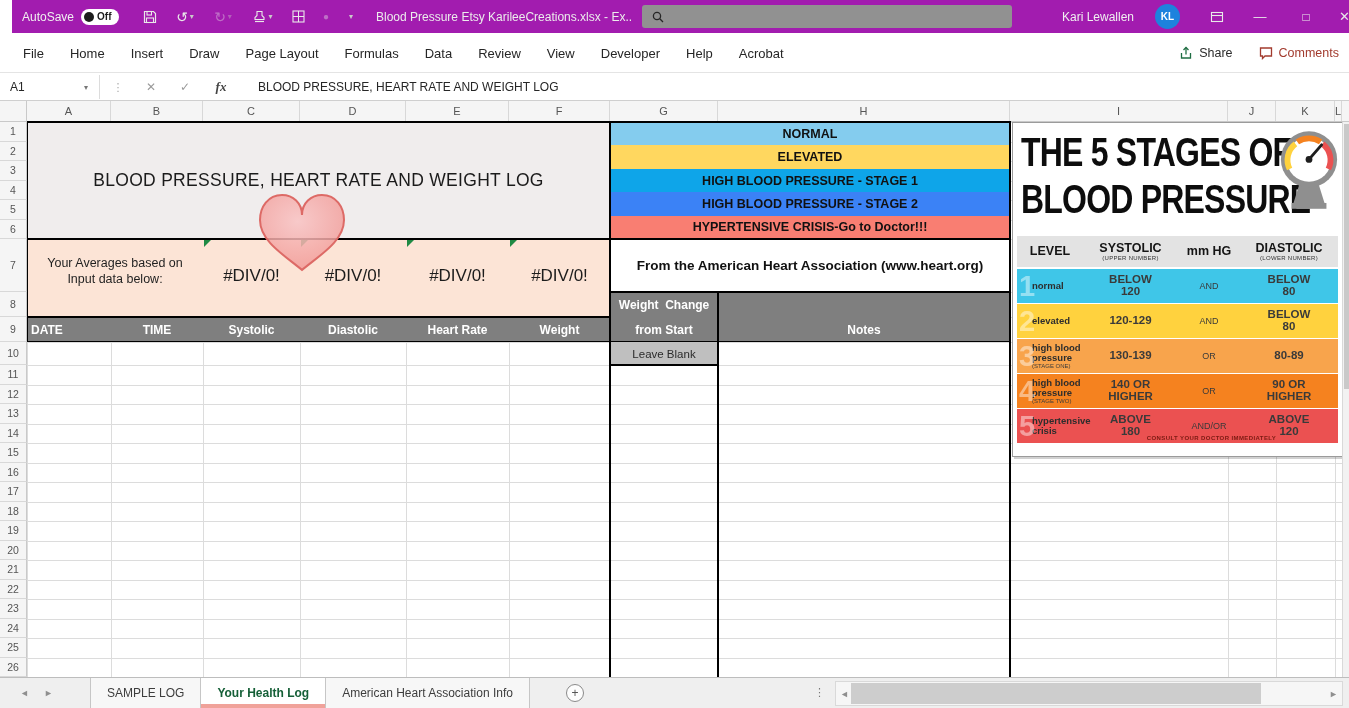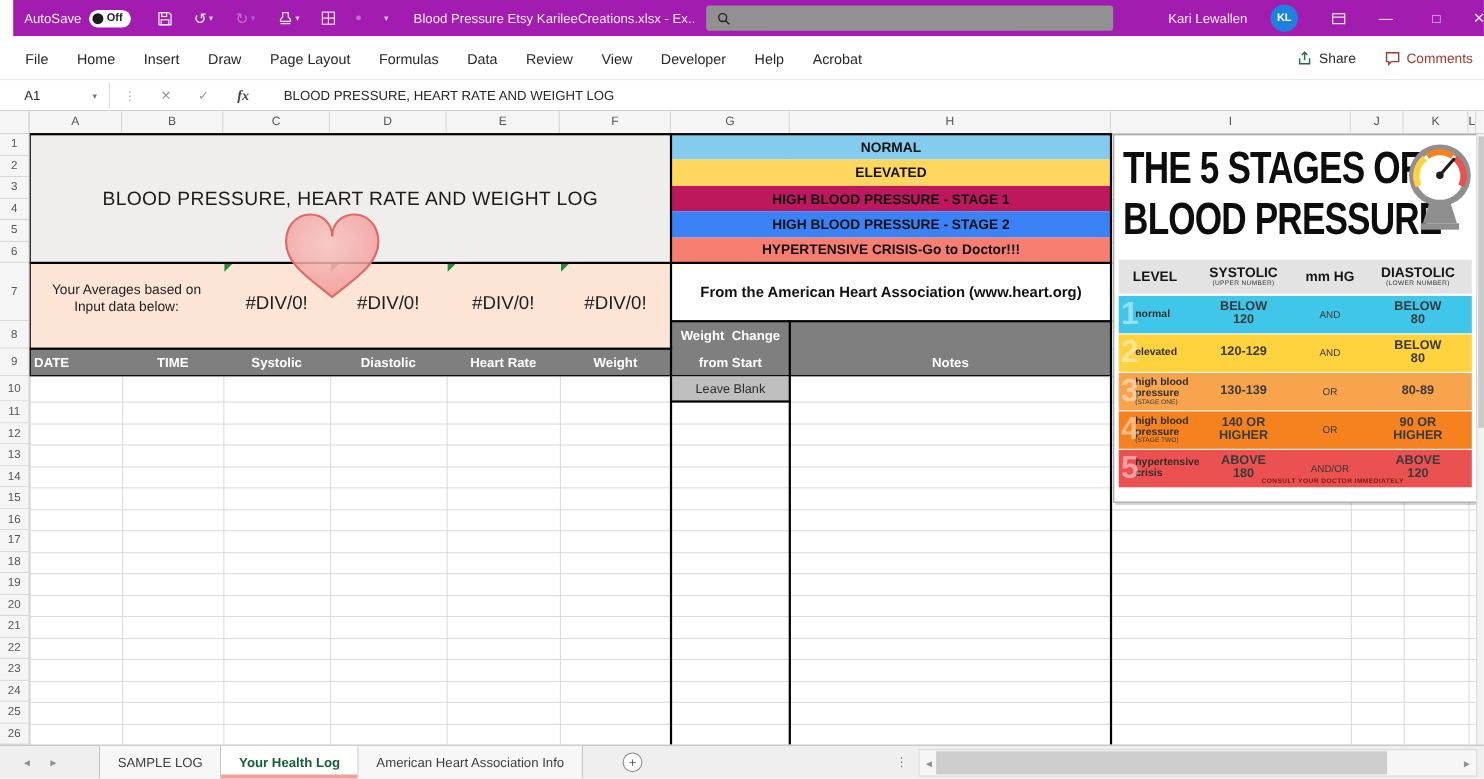--- a/index.html
+++ b/index.html
@@ -29,21 +29,21 @@
   
   #ribbon{position:absolute;left:0;top:33px;width:1349px;height:40px;background:#fff;border-bottom:1px solid #e4e4e4;}
   #ribbon-tabs{position:absolute;left:10px;top:0;height:40px;display:flex;align-items:center;}
   .rtab{padding:0 13px;font-size:13px;color:#262626;height:40px;display:flex;align-items:center;cursor:pointer;}
   #ribbon-right{position:absolute;right:10px;top:0;height:40px;display:flex;align-items:center;gap:26px;}
   .rr-btn{display:flex;align-items:center;gap:6px;font-size:12.5px;color:#2b2b2b;cursor:pointer;}
   #comments-btn{color:#a23b2e;}
 
   
   #formulabar{position:absolute;left:0;top:73px;width:1349px;height:28px;background:#fff;border-bottom:1px solid #cfcfcf;}
-  #name-box{position:absolute;left:0;top:2px;width:100px;height:24px;display:flex;align-items:center;padding:0 22px;font-size:12px;color:#262626;border-right:1px solid #dcdcdc;cursor:pointer;}
+  #name-box{position:absolute;left:0;top:2px;width:100px;height:24px;display:flex;align-items:center;padding:0 10px;font-size:12px;color:#262626;border-right:1px solid #dcdcdc;cursor:pointer;}
   #name-caret{position:absolute;left:84px;top:2px;height:24px;display:flex;align-items:center;font-size:8px;color:#777;}
   .fb-ico{position:absolute;top:2px;height:24px;display:flex;align-items:center;justify-content:center;width:26px;font-size:12px;color:#9a9a9a;cursor:pointer;}
   #fb-dots{left:110px;width:16px;color:#aaa;font-size:11px;cursor:default;}
   #fb-cancel{left:138px;}
   #fb-enter{left:172px;}
   #fb-fx{left:208px;color:#444;font-family:"Liberation Serif","DejaVu Serif",serif;font-style:italic;font-weight:bold;font-size:13px;}
   #formula-text{position:absolute;left:258px;top:2px;height:24px;display:flex;align-items:center;font-size:12px;color:#262626;white-space:nowrap;}
 
   
   #colhead-strip{position:absolute;left:0;top:101px;width:1349px;height:21px;background:#f5f5f5;border-bottom:1px solid #c9c9c9;}
@@ -367,21 +367,21 @@
     <div class="gh-cell" id="notes-hd">Notes</div>
   </div>
 
   <div id="key-block">
     <div class="key-row" style="background: rgb(132, 204, 238);">
         <span>NORMAL</span>
       </div>
     <div class="key-row" style="background: rgb(255, 215, 95);">
         <span>ELEVATED</span>
       </div>
-    <div class="key-row" style="background: #be185d;">
+    <div class="key-row" style="background: #0ea5e9;">
         <span>HIGH BLOOD PRESSURE - STAGE 1</span>
       </div>
     <div class="key-row" style="background: #3b82f6;">
         <span>HIGH BLOOD PRESSURE - STAGE 2</span>
       </div>
     <div class="key-row" style="background: rgb(249, 126, 114);">
         <span>HYPERTENSIVE CRISIS-Go to Doctor!!!</span>
       </div>
   </div>
 

